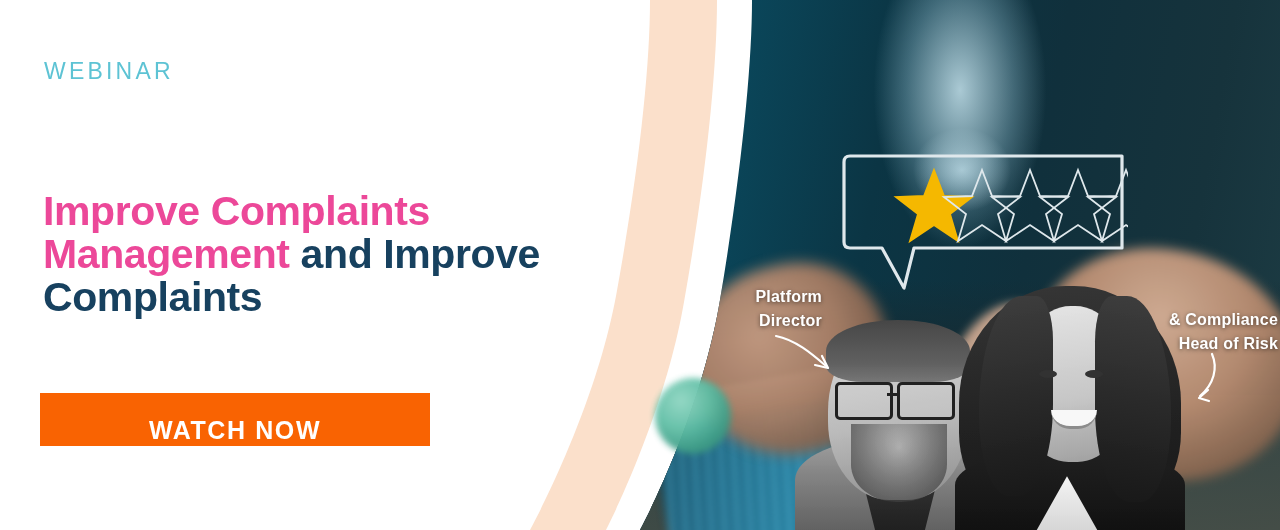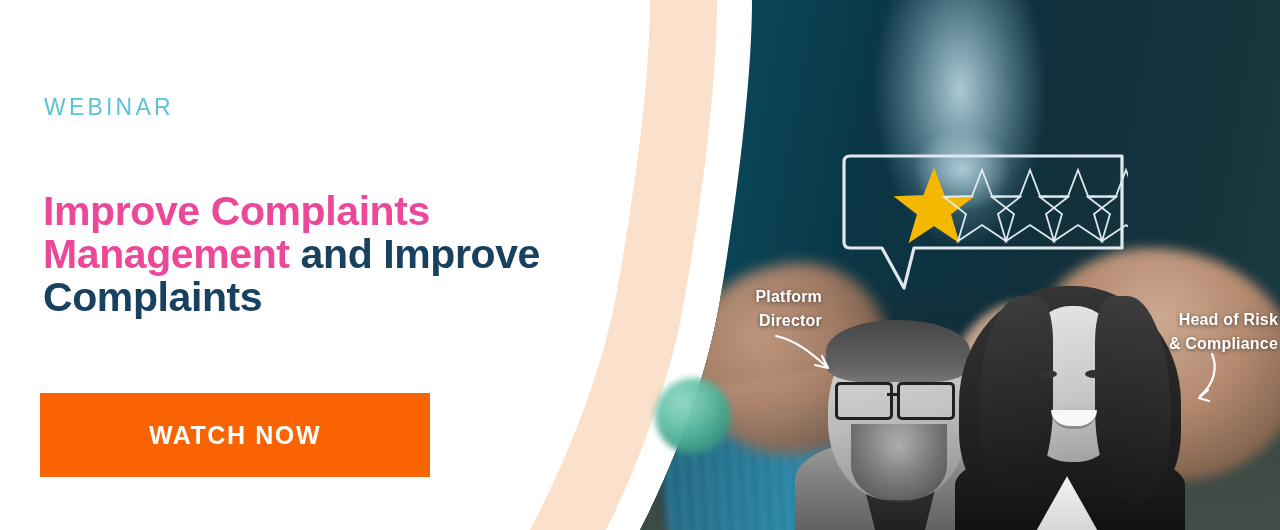--- a/index.html
+++ b/index.html
@@ -145,32 +145,32 @@
     background:linear-gradient(190deg,#464240 0%, #2c2926 70%, #211f1d 100%);}
   .f-smile{position:absolute;left:96px;top:128px;width:46px;height:16px;
     border-radius:0 0 24px 24px;background:#f2efec;border-bottom:3px solid #8e8a87;}
   .f-eye{position:absolute;top:88px;width:18px;height:8px;border-radius:50%;background:#3a3735;}
   .f-eye.l{left:84px;}
   .f-eye.r{left:130px;}
 
   
   .eyebrow{
     position:absolute;left:44px;top:58px;
-    font-size:23px;font-weight:400;letter-spacing:3.2px;color:#5dc3d4;margin-top:36px;
+    font-size:23px;font-weight:400;letter-spacing:3.2px;color:#5dc3d4;
   }
   .headline{
     position:absolute;left:43px;top:163px;width:620px;
     font-size:41px;line-height:43px;font-weight:700;letter-spacing:-0.4px;
     color:#17415f;
   }
   .headline .hl-orange{color:#ec4899;}
   .cta{
-    position:absolute;left:40px;top:393px;width:390px;height:84px;
+    position:absolute;left:40px;top:393px;width:390px;height:53px;
     background:#f96302;border:none;cursor:pointer;
-    display:flex;align-items:center;justify-content:center;
+    display:flex;align-items:flex-end;justify-content:center;
   }
   .cta-label{
     color:#ffffff;font-size:25px;font-weight:700;letter-spacing:1.6px;
   }
 
   
   .spk-label{
     position:absolute;color:#ffffff;font-size:16px;font-weight:700;
     line-height:24px;letter-spacing:.2px;text-align:right;
     text-shadow:0 1px 4px rgba(0,0,0,.55);
@@ -243,22 +243,22 @@
 
   <div class="spk-label spk-label-1">
     <span>Platform Director</span>
   </div>
   <svg class="arrow-svg arrow-1" width="70" height="50" viewBox="0 0 70 50">
     <path d="M6 6 C26 10 42 24 56 36" fill="none" stroke="#ffffff" stroke-width="2.2" stroke-linecap="round"></path>
     <path d="M45 35 L58 38 L52 26" fill="none" stroke="#ffffff" stroke-width="2.2" stroke-linecap="round" stroke-linejoin="round"></path>
   </svg>
 
   <div class="spk-label spk-label-2">
+    <div>&amp; Compliance</div>
     <div>Head of Risk</div>
-    <div>&amp; Compliance</div>
   </div>
   <svg class="arrow-svg arrow-2" width="60" height="60" viewBox="0 0 60 60">
     <path d="M44 4 C50 18 46 34 32 46" fill="none" stroke="#ffffff" stroke-width="2.2" stroke-linecap="round"></path>
     <path d="M40 40 L31 48 L41 51" fill="none" stroke="#ffffff" stroke-width="2.2" stroke-linecap="round" stroke-linejoin="round"></path>
   </svg>
 
   <div class="eyebrow">WEBINAR</div>
 
   <h1 class="headline"><span class="hl-orange">Improve Complaints Management</span><span> and Improve Complaints</span></h1>
 

